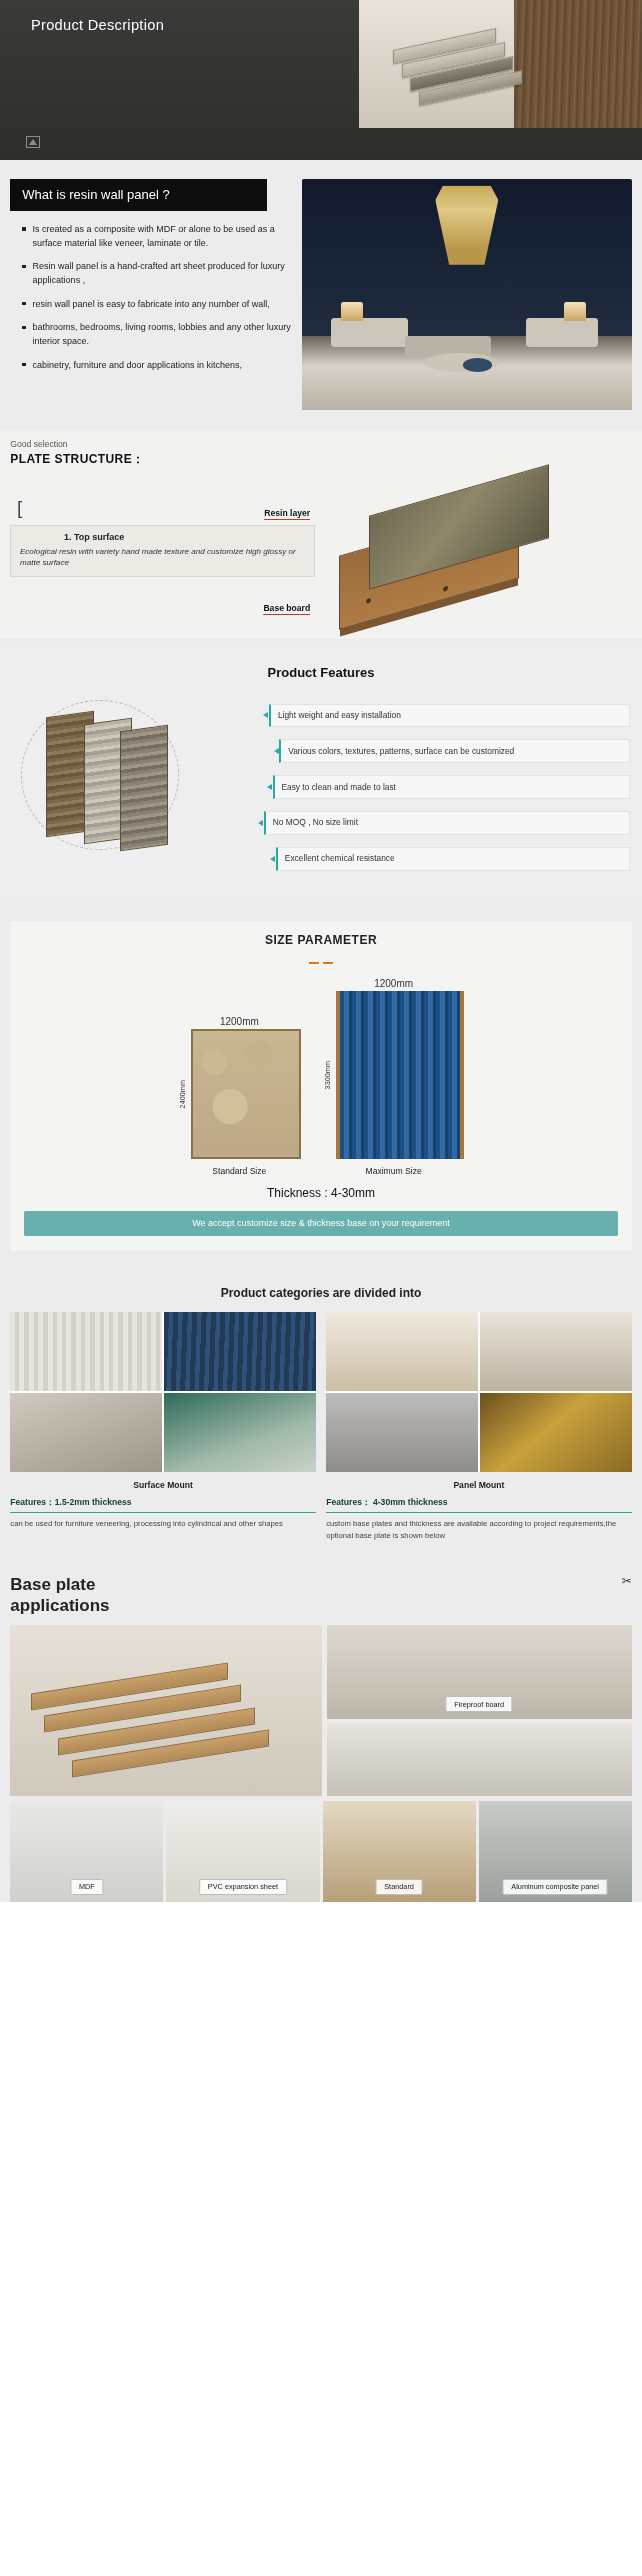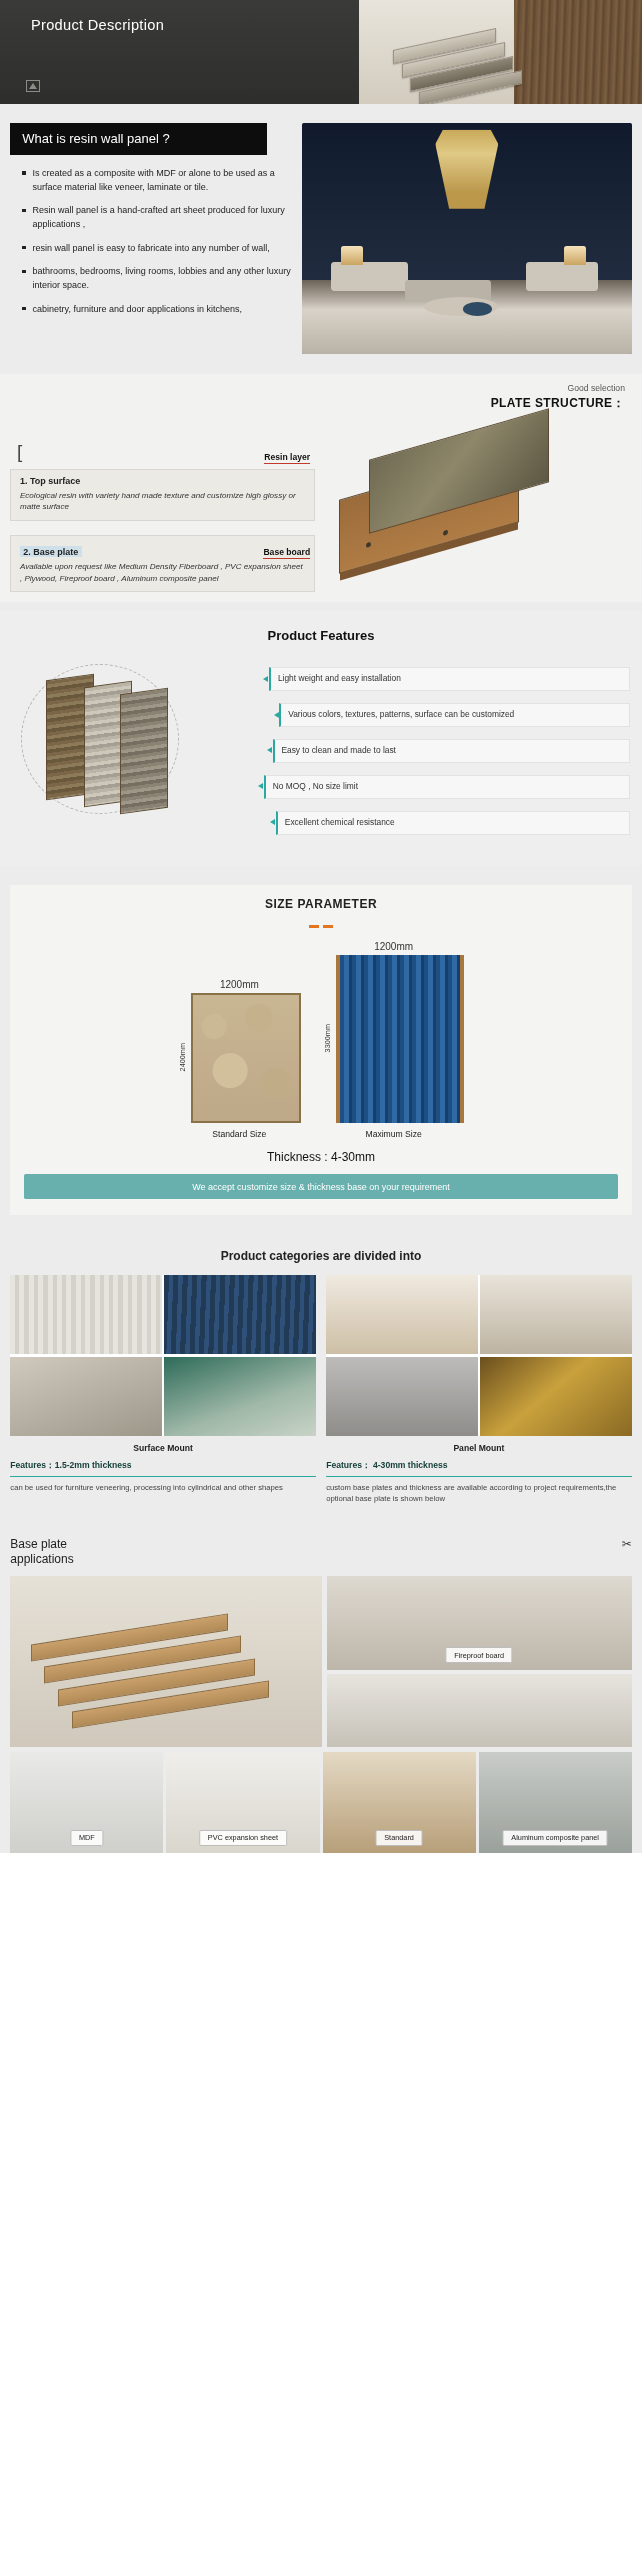--- a/index.html
+++ b/index.html
@@ -9,21 +9,21 @@
     font-family: "Liberation Sans", sans-serif;
     background: #ffffff;
     color: #222;
     -webkit-font-smoothing: antialiased;
   }
   .page { width: 642px; position: relative; }
 
   
   .banner {
     position: relative;
-    height: 104px;
+    height: 160px;
     background: linear-gradient(180deg,#3a3a38 0%,#2e2e2c 100%);
     overflow: hidden;
   }
   .banner-title {
     position: absolute;
     left: 31px; top: 17px;
     color: #ffffff;
     font-size: 14.6px;
     letter-spacing: 0.3px;
   }
@@ -114,27 +114,27 @@
     position: absolute; left: 122px; bottom: 38px; width: 74px; height: 19px;
     background: #cdc5b8; border-radius: 50%;
   }
   .pouf {
     position: absolute; left: 161px; bottom: 38px; width: 29px; height: 13.7px;
     background: #2f4a63; border-radius: 50%;
   }
 
   
   .s3 { background: #f2f2f0; padding: 8.6px 10.3px 10.3px 10.3px; position: relative; }
-  .s3-head { text-align: right; padding-right: 6.8px; }
+  .s3-head { text-align: left; padding-right: 6.8px; }
   .s3-good { font-size: 8.6px; color: #555; }
   .s3-title { font-size: 12px; font-weight: bold; letter-spacing: 0.4px; color: #111; margin-top: 1.7px; }
   .s3-body { display: flex; gap: 8.6px; margin-top: 6.8px; }
   .s3-left { width: 305px; position: relative; }
   .note-card { background: #eceae5; border: 0.9px solid #d8d6d0; padding: 6.8px 8.6px; }
-  .note-card .nc-title { font-size: 9px; font-weight: bold; margin-bottom: 3.4px; }
+  .note-card .nc-title { font-size: 9px; font-weight: bold; margin-bottom: 3.4px; margin-left: 44px; }
   .note-card .nc-body { font-size: 8.1px; line-height: 1.45; color: #333; font-style: italic; }
   .nc-title.blue { background: #cfe0ea; display: inline-block; padding: 0.9px 3.4px; }
   .lbl-resin, .lbl-base {
     position: absolute; right: 5.1px;
     font-size: 8.6px; font-weight: bold; color: #111;
     border-bottom: 0.9px solid #c0392b; padding-bottom: 1.7px;
   }
   .lbl-resin { top: 33px; }
   .lbl-base { top: 128px; }
   .bracket {
@@ -249,21 +249,21 @@
   .ph.h { background: linear-gradient(140deg,#6a4f1e,#c9a13c 45%,#8a6a24); }
   .cat-cap { text-align: center; font-size: 8.6px; font-weight: bold; margin: 7.7px 0 6.8px 0; }
   .feat-head {
     font-size: 8.6px; font-weight: bold; color: #16403a;
     border-bottom: 0.9px solid #2aa9a0; padding-bottom: 3.4px; margin-bottom: 5.1px;
   }
   .feat-desc { font-size: 7.7px; color: #444; line-height: 1.5; }
 
   
   .s7 { background: #ececec; padding: 10.3px 10.3px 0 10.3px; }
-  .s7-title { font-size: 12px; font-weight: normal; line-height: 1.25; }
+  .s7-title { font-size: 17px; font-weight: bold; line-height: 1.25; }
   .s7-icon { float: right; font-size: 12px; color: #333; }
   .s7-grid { display: flex; gap: 4.3px; margin-top: 8.6px; }
   .s7-left { width: 312px; height: 171px; position: relative; background: linear-gradient(180deg,#e6e1d7,#cfc8bb); overflow:hidden; }
   .mdf {
     position: absolute; width: 197px; height: 17px;
     background: linear-gradient(180deg,#caa06a,#b08a57);
     border: 0.9px solid #8d6c41; transform: skewY(-9deg);
   }
   .mdf.m1 { left: 20.5px; top: 53px; }
   .mdf.m2 { left: 34px; top: 75px; }
@@ -343,24 +343,20 @@
       <div class="s3-left">
         <div class="bracket">[</div>
         <div class="lbl-resin">Resin layer</div>
         <div style="height:50px"></div>
         <div class="note-card">
           <div class="nc-title">1. Top surface</div>
           <div class="nc-body">Ecological resin with variety hand made texture and customize high glossy or matte surface</div>
         </div>
         <div style="height:13.7px"></div>
         <div class="lbl-base">Base board</div>
-        <div class="note-card">
-          <div class="nc-title blue">2. Base plate</div>
-          <div class="nc-body">Available upon request like Medium Density Fiberboard , PVC expansion sheet , Plywood, Fireproof board , Aluminum composite panel</div>
-        </div>
       </div>
       <div class="s3-right">
         <div class="slab bottom">
           <div class="dot" style="left:26px;top:50px"></div>
           <div class="dot" style="left:103px;top:60px"></div>
         </div>
         <div class="slab top"></div>
       </div>
     </div>
   </div>

